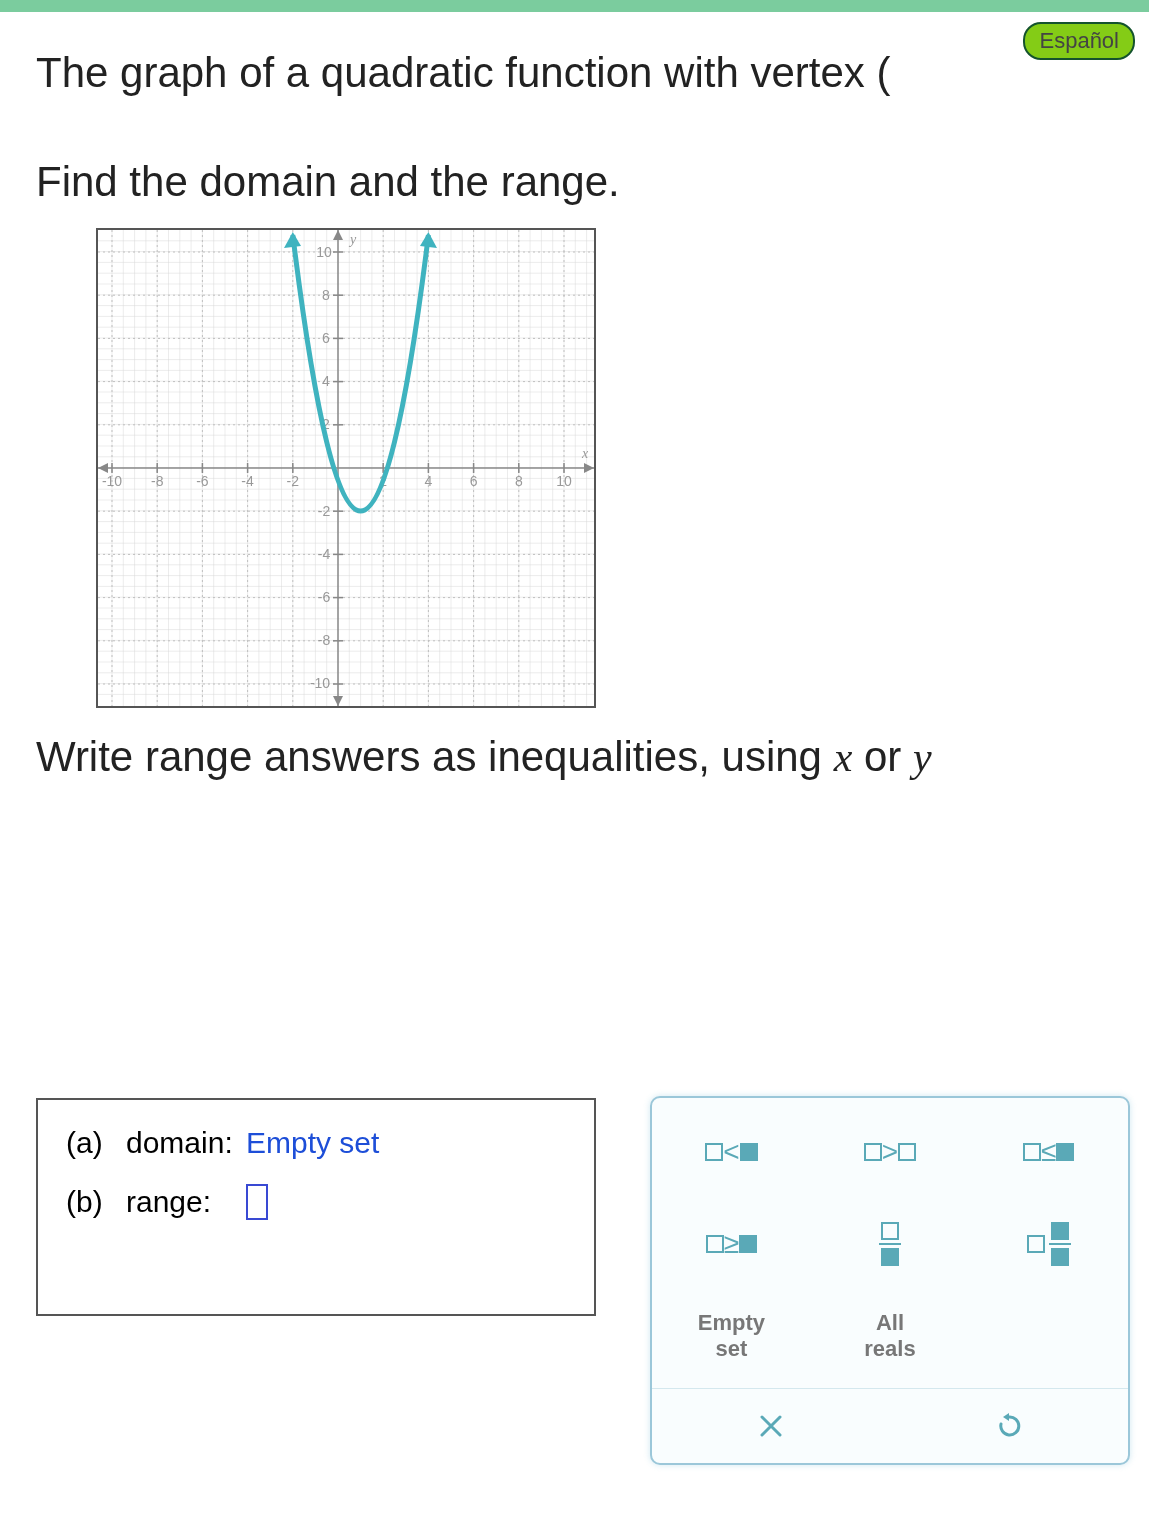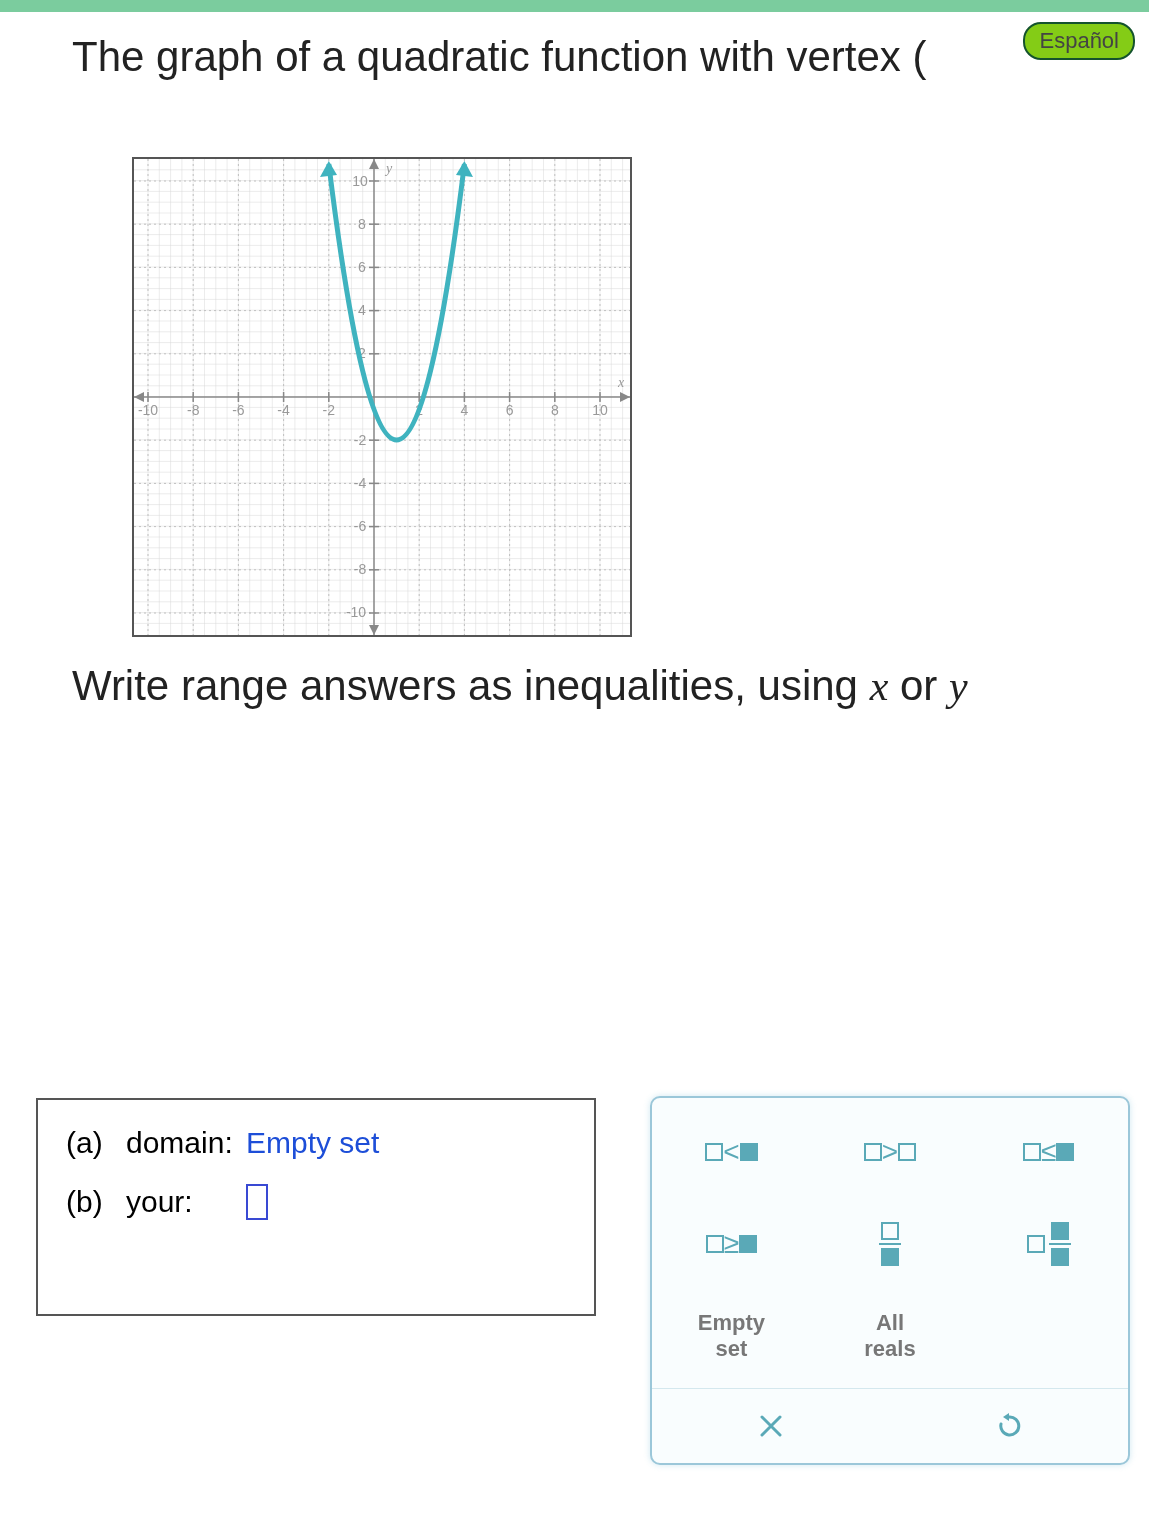--- a/index.html
+++ b/index.html
@@ -22,22 +22,21 @@
       right: 14px;
       border: 2px solid #14532d;
       border-radius: 18px;
       padding: 4px 14px;
       font-size: 22px;
       color: #444;
       background: #84cc16;
       cursor: pointer;
     }
     .content {
-      padding: 18px 36px 0 36px;
-      margin-left: 36px;
+      padding: 34px 36px 0 36px;
     }
     .question-text {
       font-size: 42px;
       line-height: 1.3;
       color: #222;
       margin-bottom: 18px;
     }
     .question-text .itvar { font-style: italic; font-family: "Times New Roman", serif; }
     .graph-wrap {
       border: 2px solid #555;
@@ -129,20 +128,21 @@
 <body>
 
 <div class="top-bar"></div>
 
 <button class="espanol-btn">Español</button>
 
 <div class="content">
   <div class="question-text">
     <span>The graph of a quadratic function with vertex (</span><br>
     <br>
+    <span>Find the domain and the range.</span>
   </div>
 
   <div class="graph-wrap">
     <svg width="496" height="476" viewBox="0 0 496 476">
 
       <g stroke="#d9d9d9" stroke-width="0.5">
 
         <g>
           <line x1="14" y1="0" x2="14" y2="476"></line>
             <line x1="25.3" y1="0" x2="25.3" y2="476"></line>
@@ -336,21 +336,21 @@
 </div>
 
 <div class="answer-box">
   <div class="answer-row">
     <span class="part-label">(a)</span>
     <span class="part-name">domain:</span>
     <span class="part-value">Empty set</span>
   </div>
   <div class="answer-row">
     <span class="part-label">(b)</span>
-    <span class="part-name">your:</span>
+    <span class="part-name">range:</span>
     <span class="input-box"></span>
   </div>
 </div>
 
 <div class="keypad">
   <div class="keypad-grid">
     <div class="kp-cell">
         <span class="sq"></span>
         <span class="ineq-sym">&lt;</span>
         <span class="sq-blue"></span>

